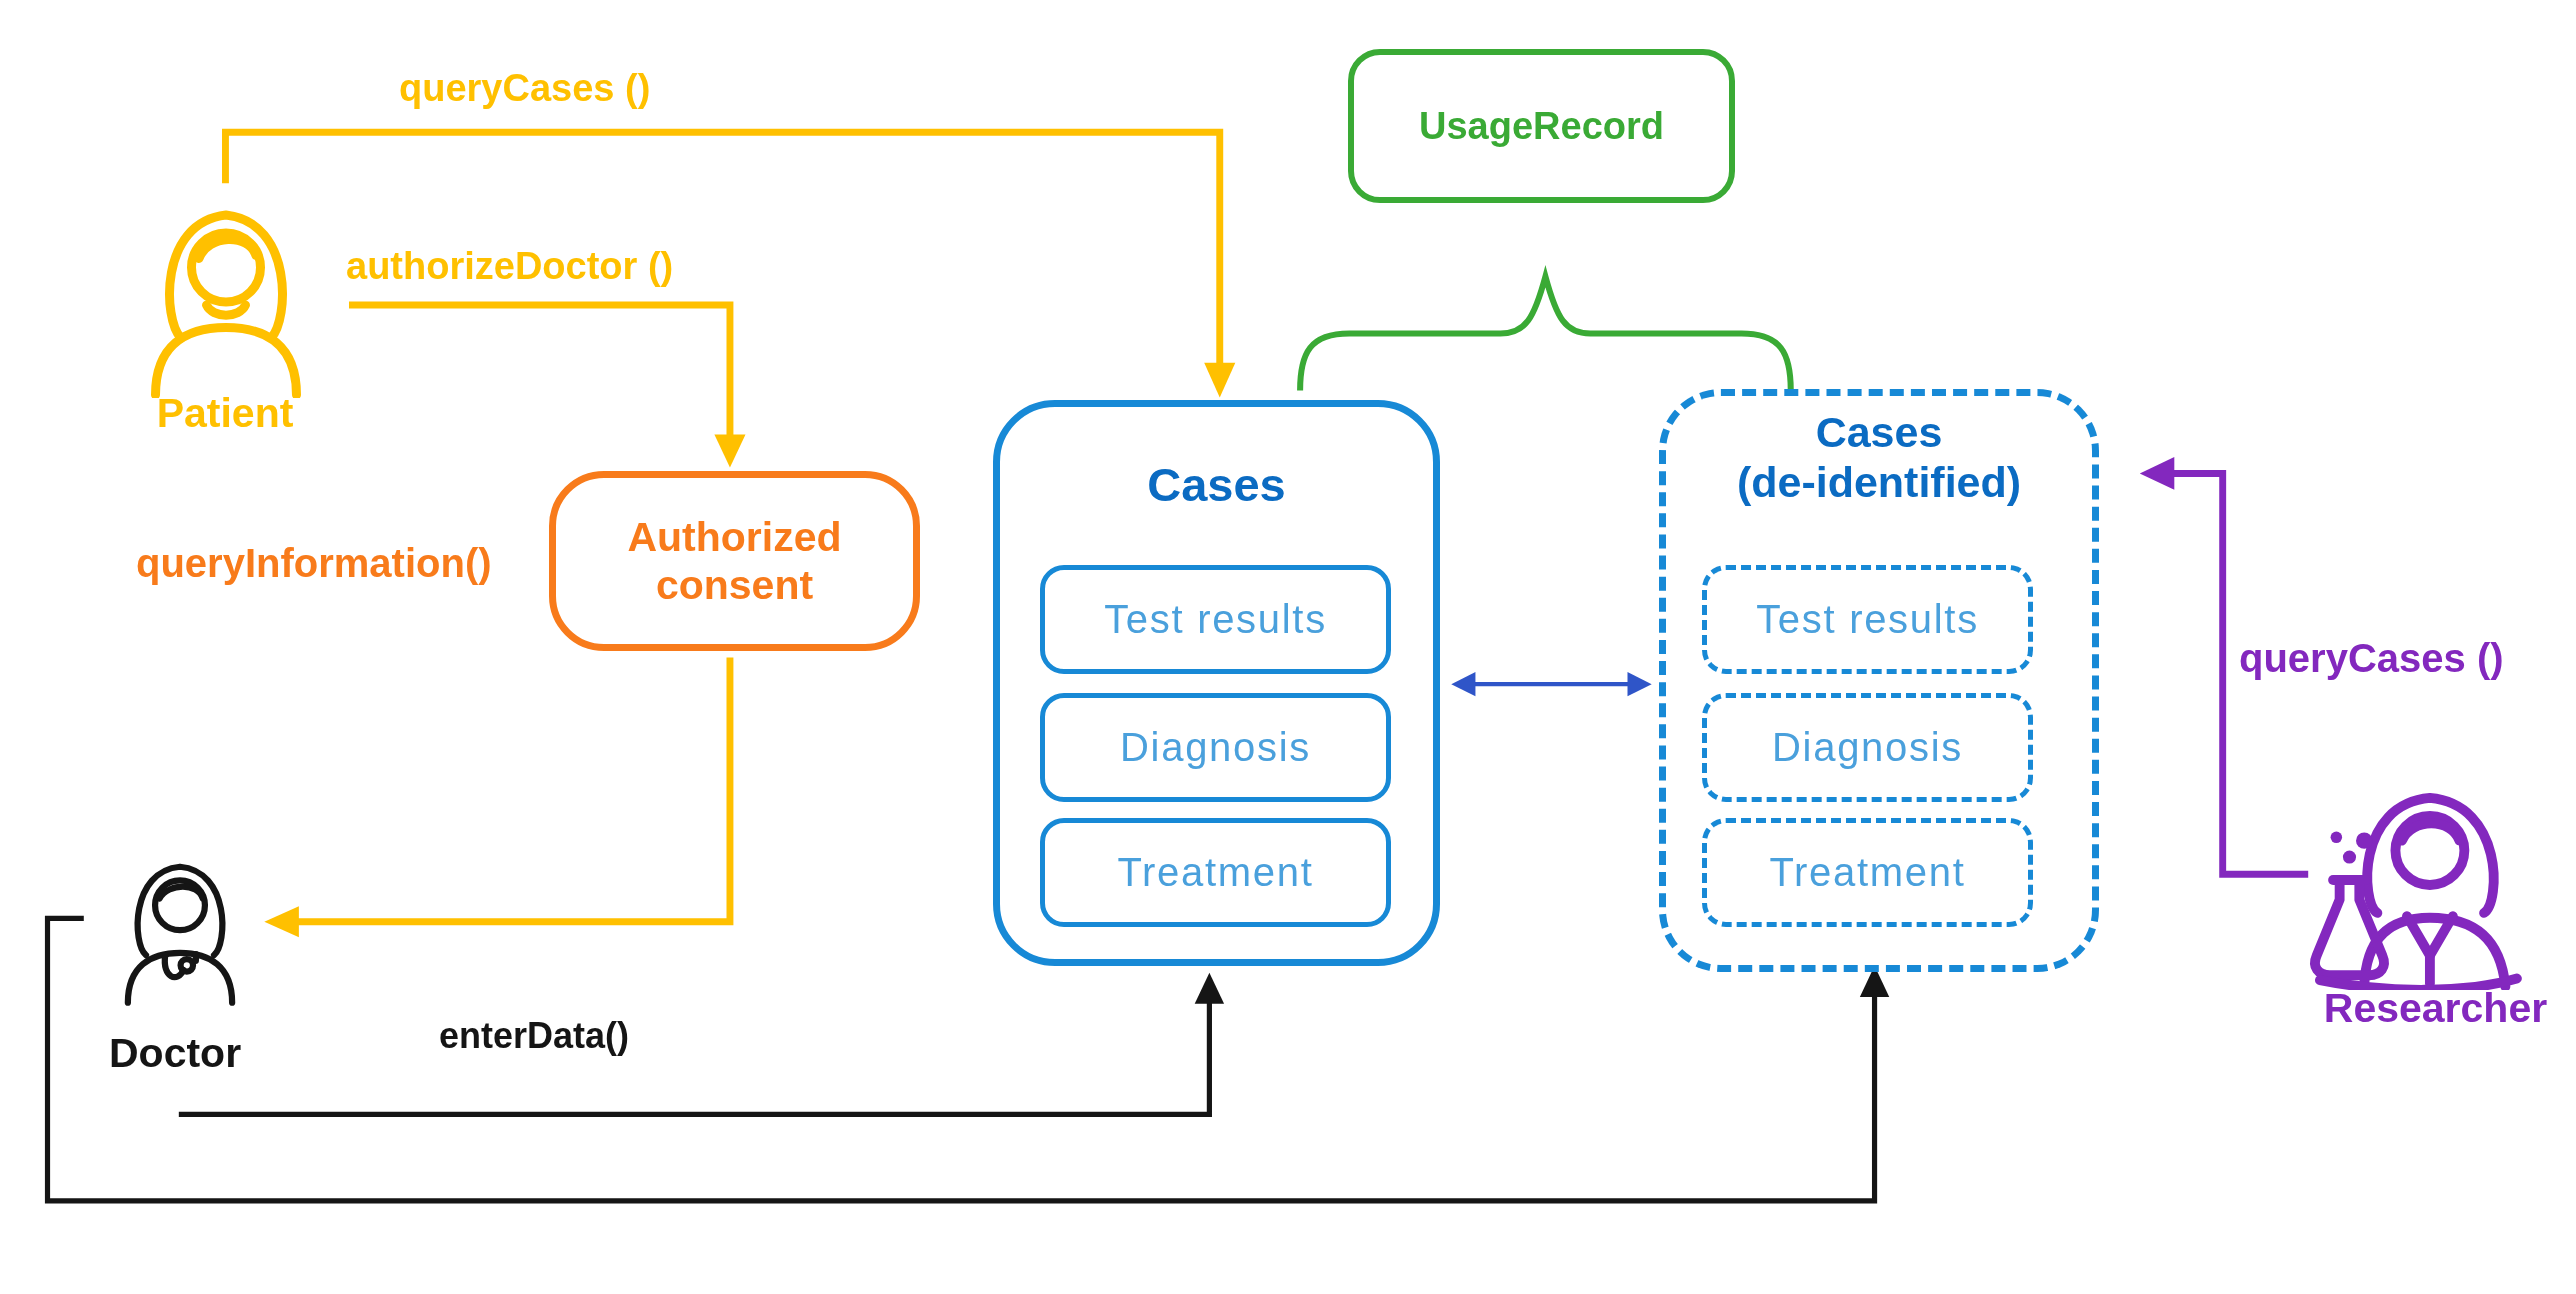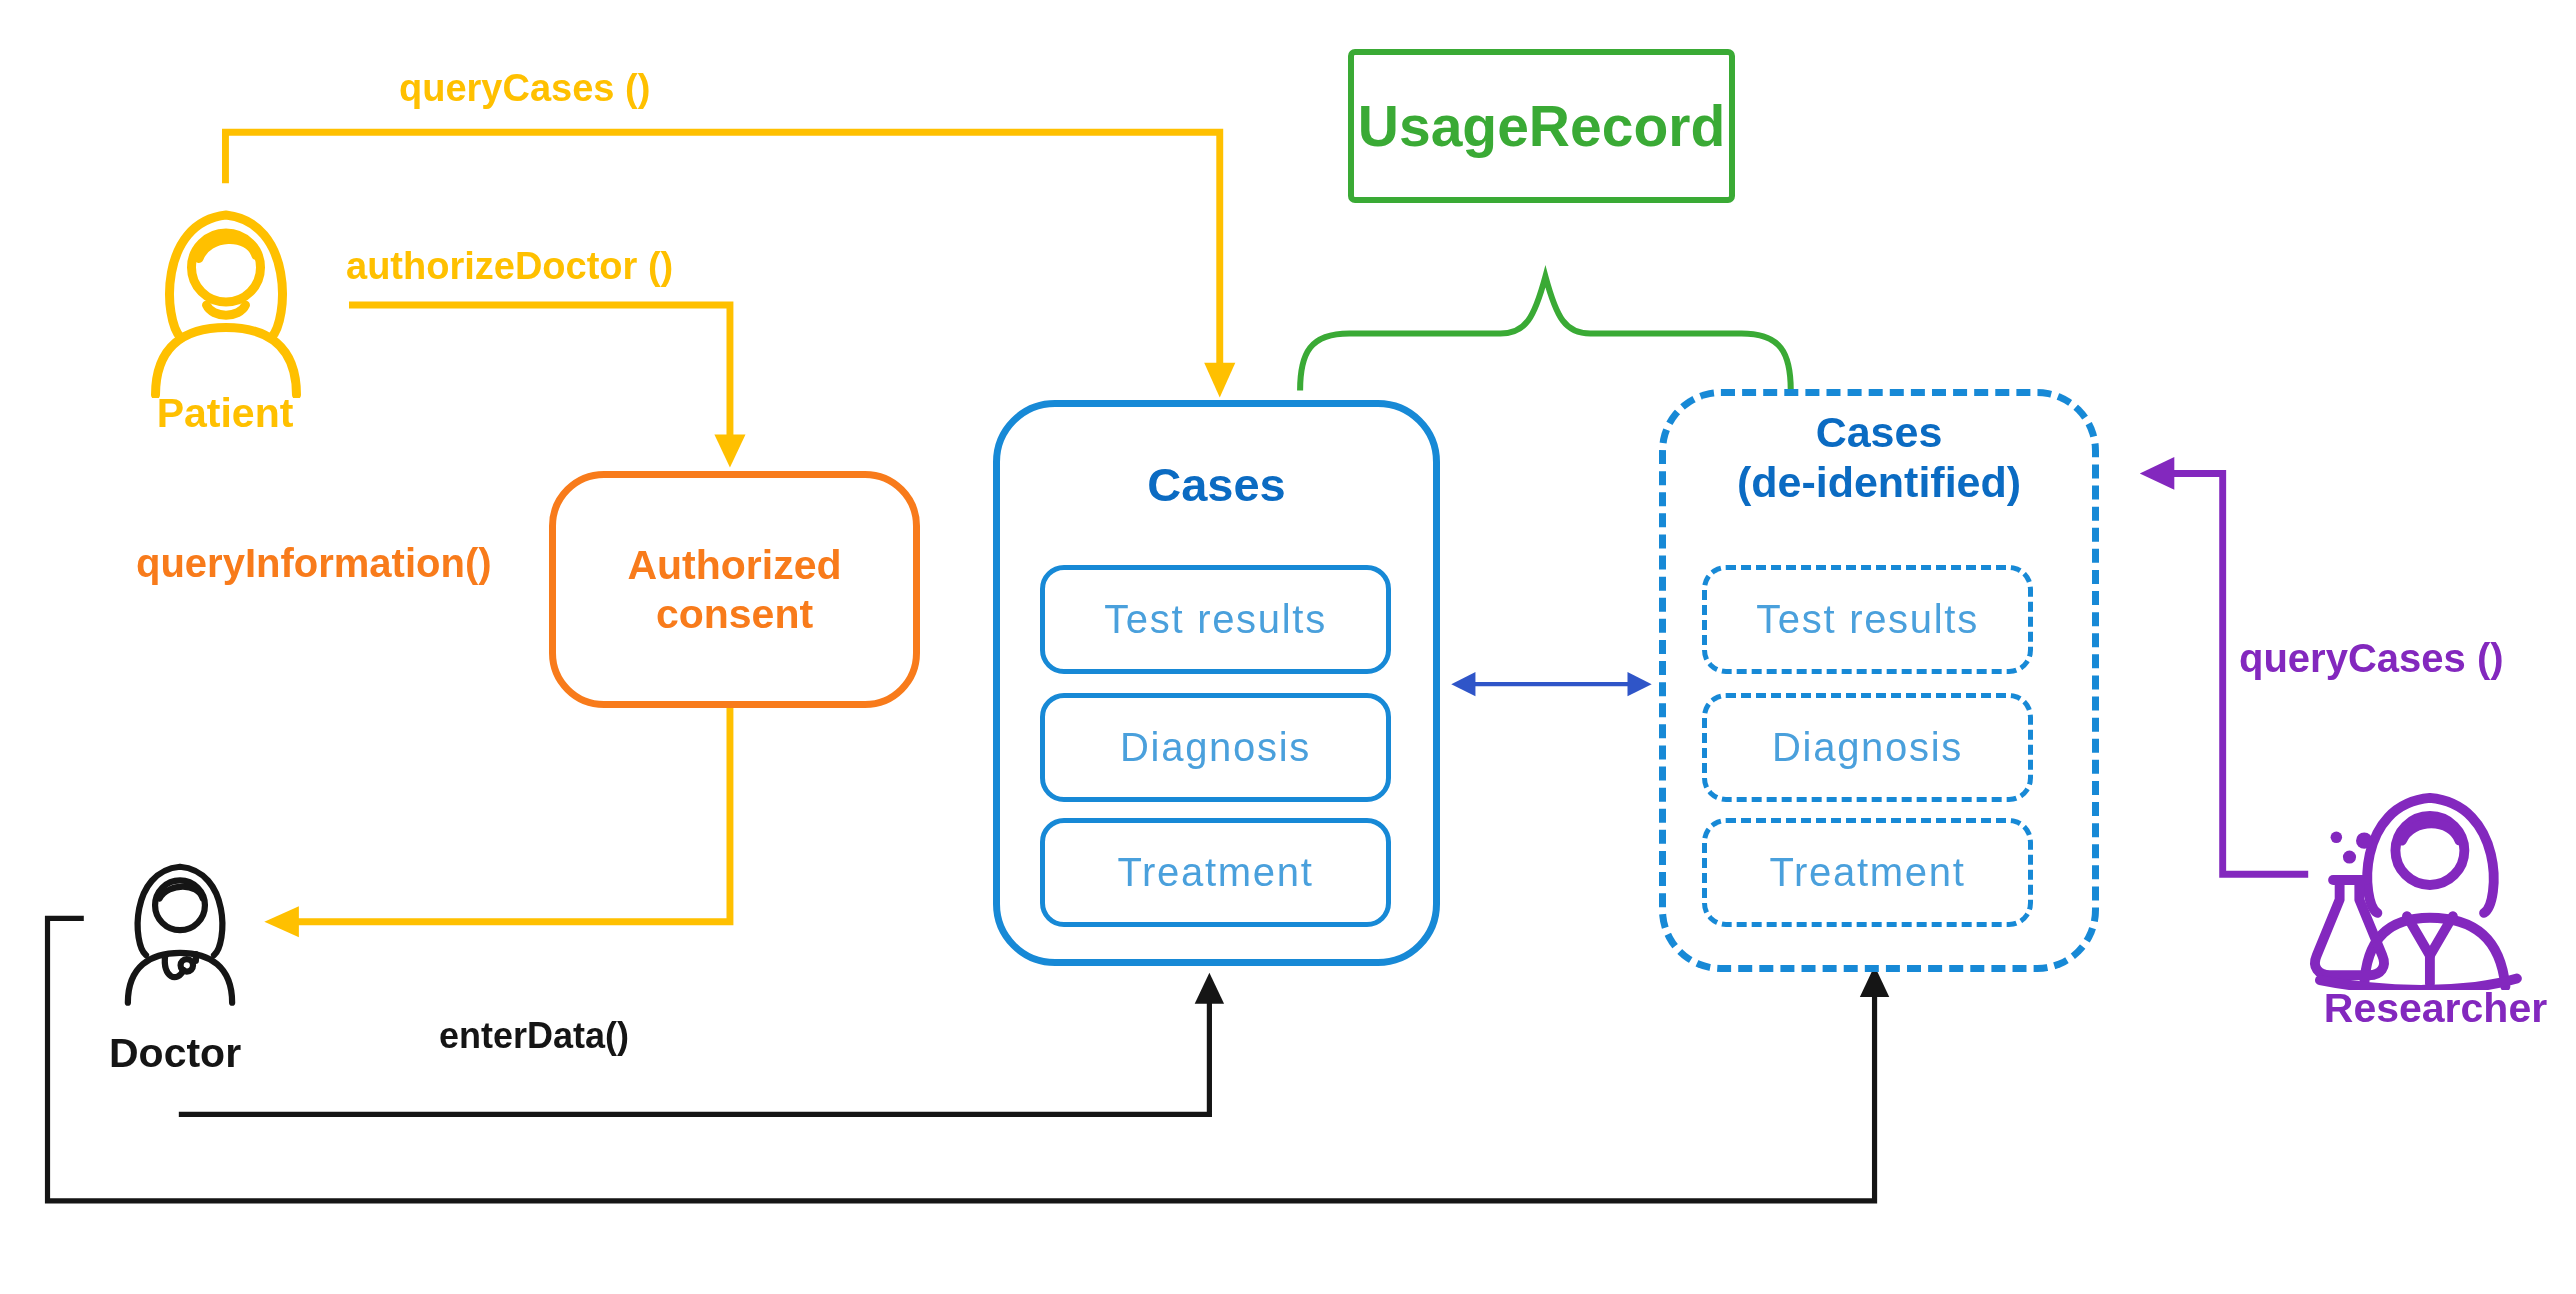--- a/index.html
+++ b/index.html
@@ -19,23 +19,23 @@
   #lbl-query-information{left:136px;top:541px;font-size:40px;color:var(--orange);}
   #lbl-doctor{left:109px;top:1030px;width:151px;text-align:left;font-size:41px;color:var(--black);}
   #lbl-enter-data{left:439px;top:1015px;font-size:36px;color:var(--black);}
   #lbl-with-consent{left:439px;top:1068px;font-size:36px;color:var(--black);}
   #lbl-without-consent{left:352px;top:1227px;font-size:36px;color:var(--black);}
   #lbl-query-cases-researcher{left:2239px;top:636px;font-size:40px;color:var(--purple);}
   #lbl-researcher{left:2306px;top:985px;width:259px;text-align:center;font-size:41px;color:var(--purple);}
 
   .box{position:absolute;background:#fff;}
   #usage-record{left:1348px;top:49px;width:387px;height:154px;border:6px solid var(--green);
-    border-radius:7px;display:flex;align-items:center;justify-content:center;
-    color:var(--green);font-size:57px;font-weight:bold;}
-  #consent-box{left:549px;top:471px;width:371px;height:237px;border:7.8px solid var(--orange);
+    border-radius:32px;display:flex;align-items:center;justify-content:center;
+    color:var(--green);font-size:38px;font-weight:bold;}
+  #consent-box{left:549px;top:471px;width:371px;height:180px;border:7.8px solid var(--orange);
     border-radius:55px;display:flex;align-items:center;justify-content:center;text-align:center;
     color:var(--orange);font-size:41px;font-weight:bold;line-height:1.18;padding:0 45px;}
   #cases-box{left:993px;top:400px;width:447px;height:566px;border:7px solid var(--blue);border-radius:62px;}
   #deid-box{left:1659px;top:389px;width:440px;height:583px;border:7px dashed var(--blue);border-radius:62px;}
   .cases-title{position:absolute;left:0;top:50px;width:100%;text-align:center;
     font-size:47px;font-weight:bold;color:var(--blue_dark);}
   .deid-title{position:absolute;left:0;top:12px;width:100%;text-align:center;
     font-size:43px;font-weight:bold;color:var(--blue_dark);line-height:1.16;}
   .sub{position:absolute;display:flex;align-items:center;justify-content:center;
     font-size:40px;color:var(--blue_text);letter-spacing:1.7px;background:#fff;}

